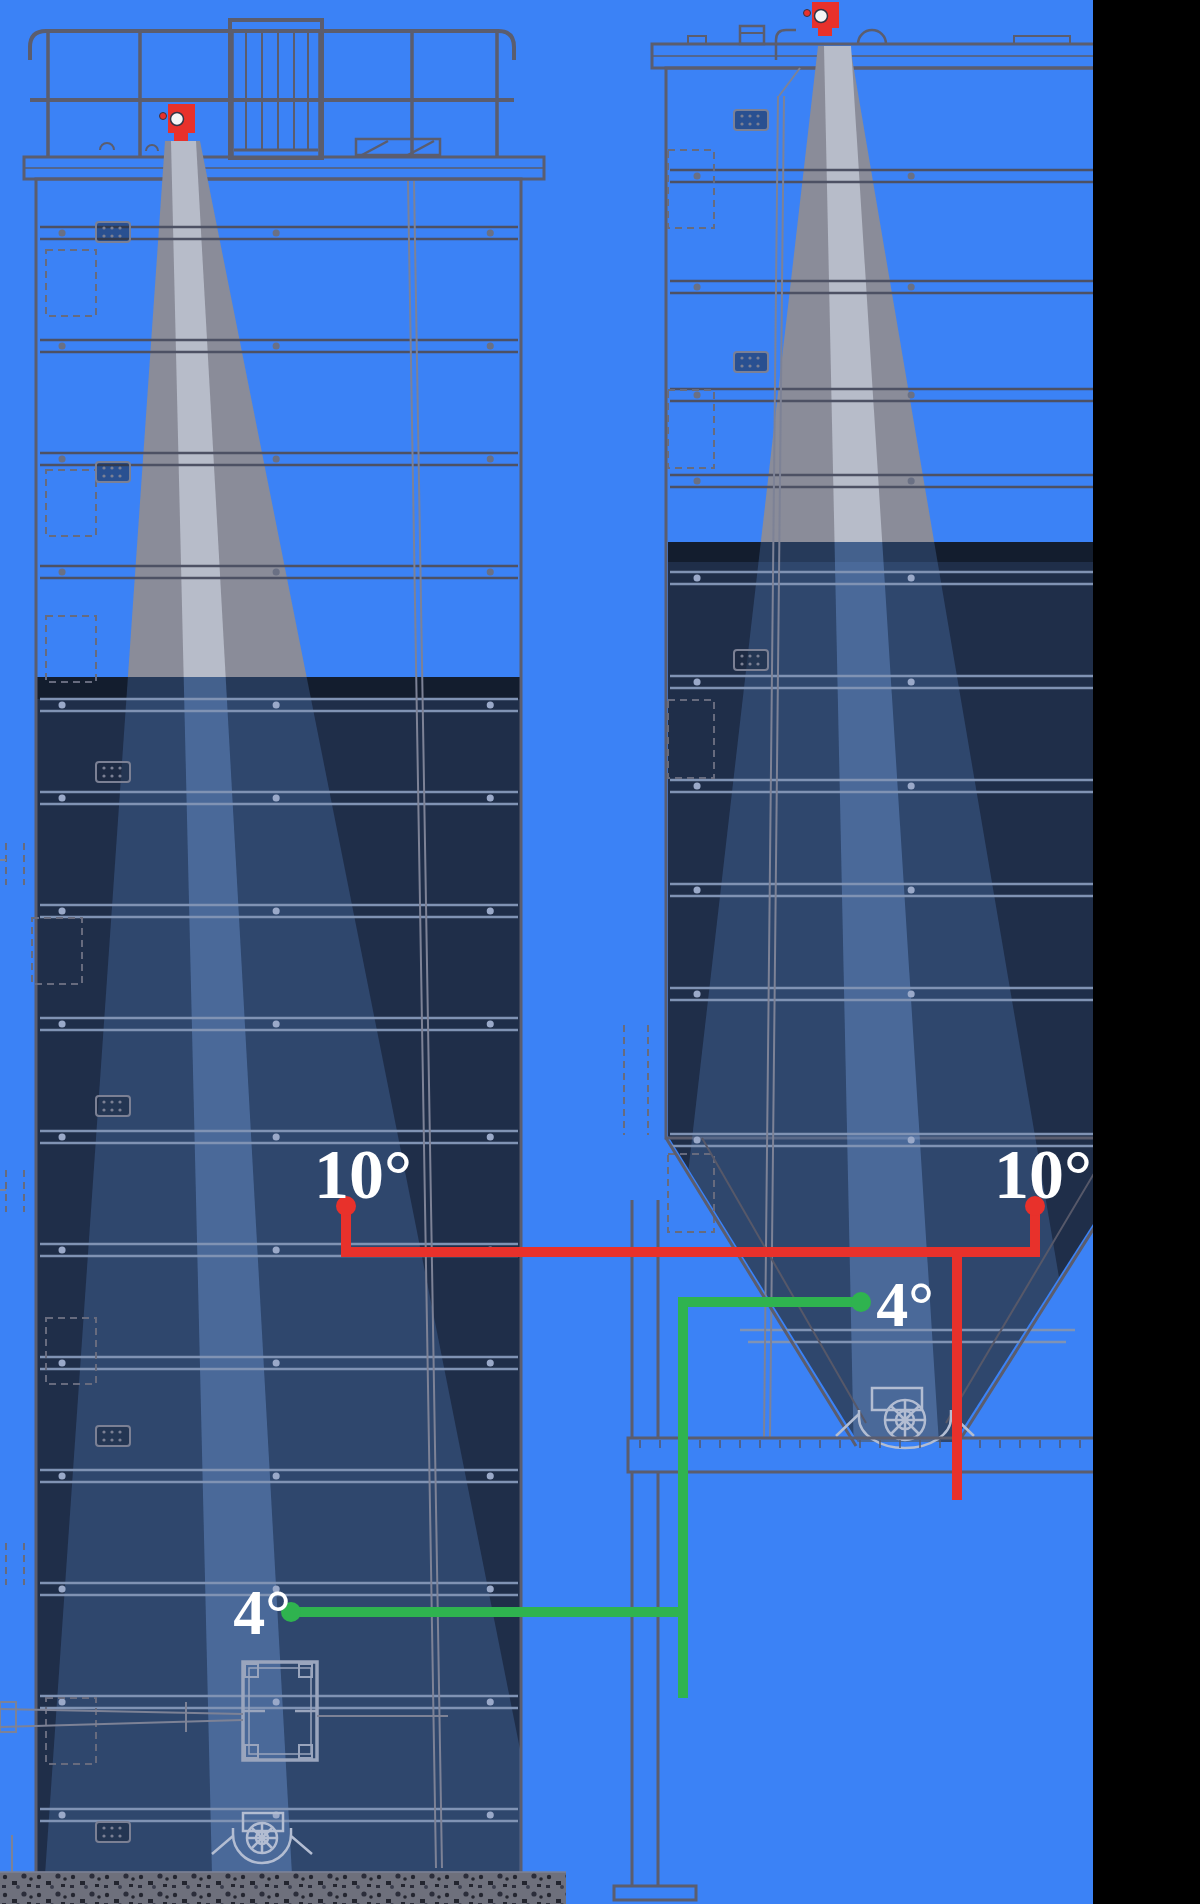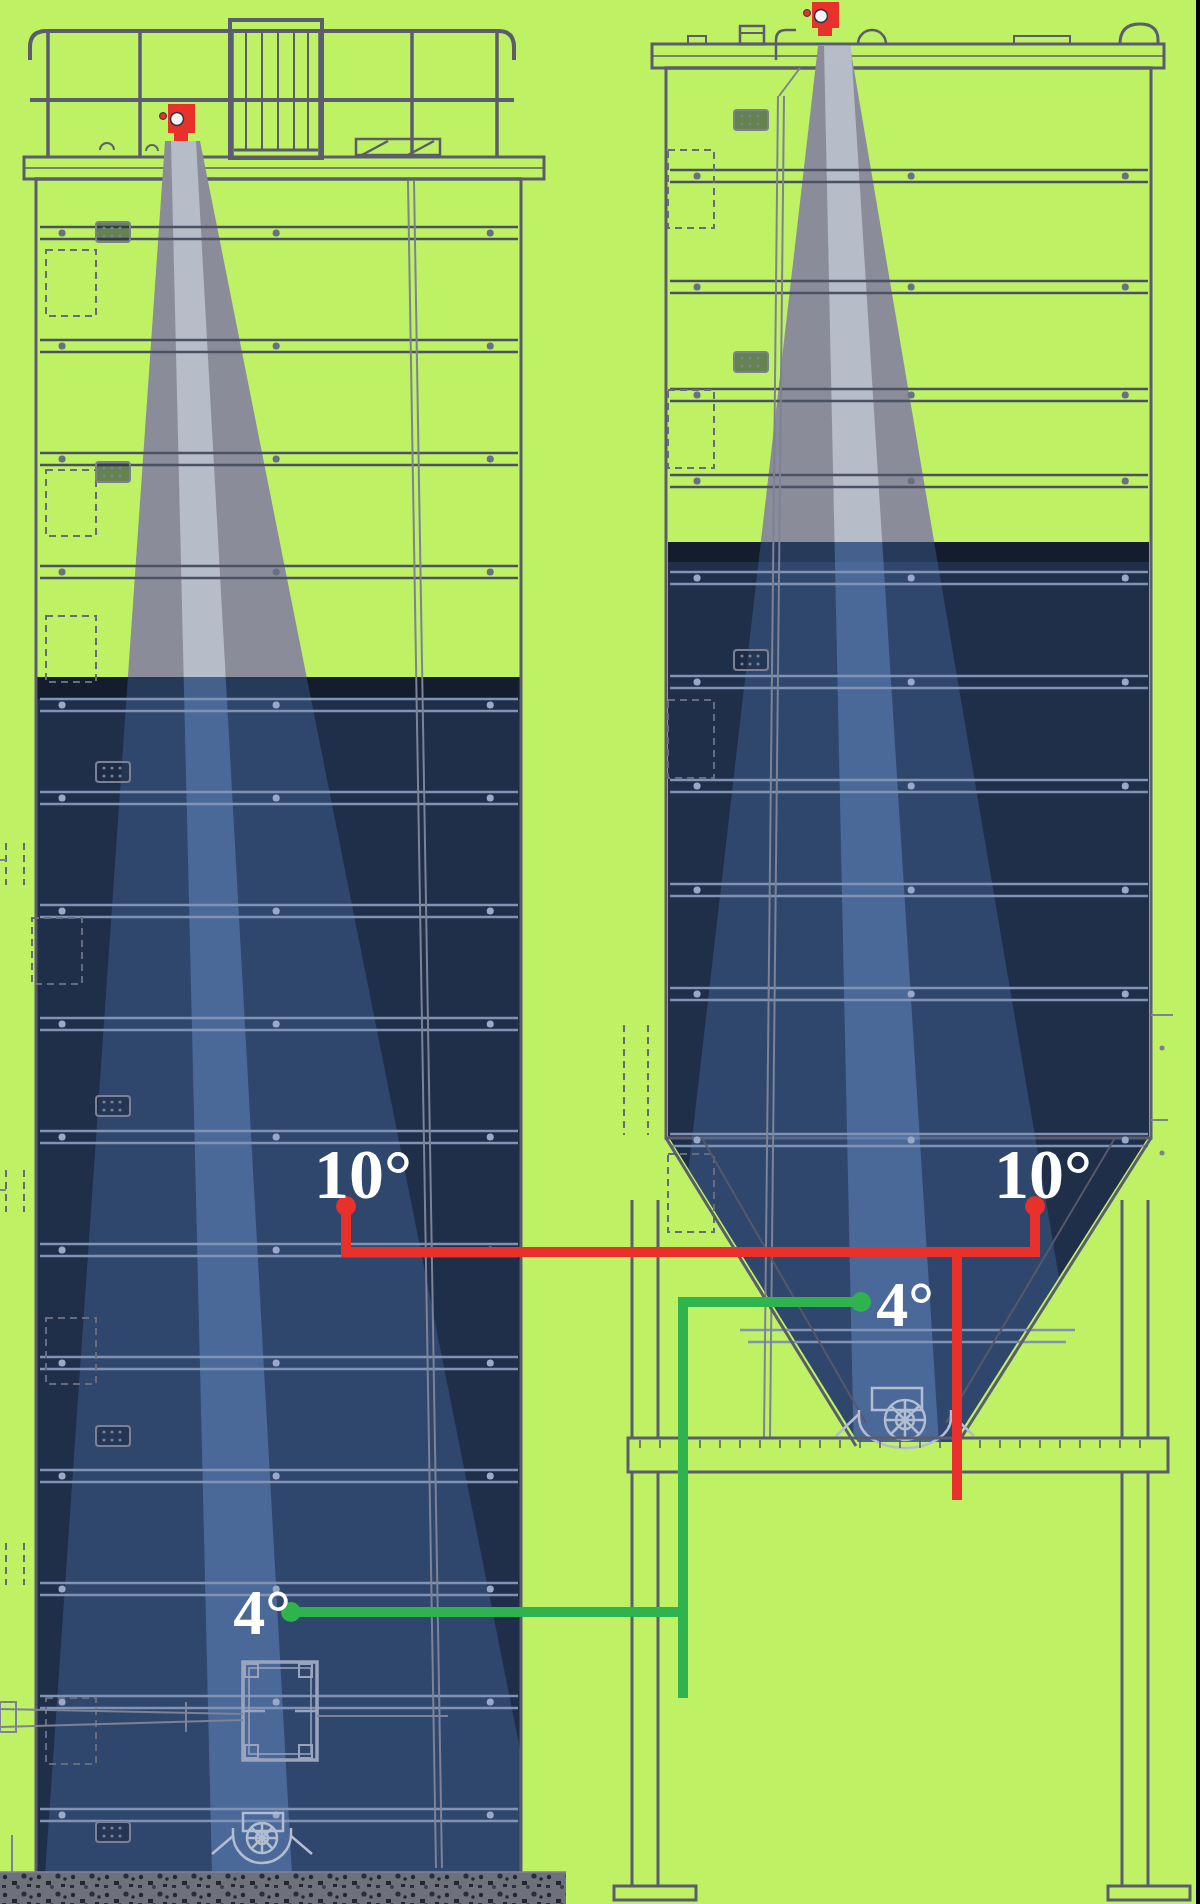--- a/index.html
+++ b/index.html
@@ -1,16 +1,16 @@
 <!DOCTYPE html>
 <html><head>
 <meta charset="utf-8">
 <style>
   html,body{margin:0;padding:0;background:#000;}
-  .stage{position:relative;width:1196px;height:1904px;background:#bef264;overflow:hidden;}
+  .stage{position:relative;width:1093px;height:1904px;background:#3b82f6;overflow:hidden;}
   svg{display:block;}
   
   .st  {stroke:#5b5d6e;fill:none;}
   .st2 {stroke:#565869;fill:none;}
   .lt  {stroke:#7d8296;fill:none;}
   .dev {stroke:#b3bdd2;fill:none;stroke-width:2.5;}
   .dash{stroke:#676b7e;fill:none;stroke-width:2;stroke-dasharray:7 5;}
   
   .sA{stroke:#4d5164;stroke-width:2.4;fill:none;}
   .sB{stroke:#8093b4;stroke-width:2.4;fill:none;}

